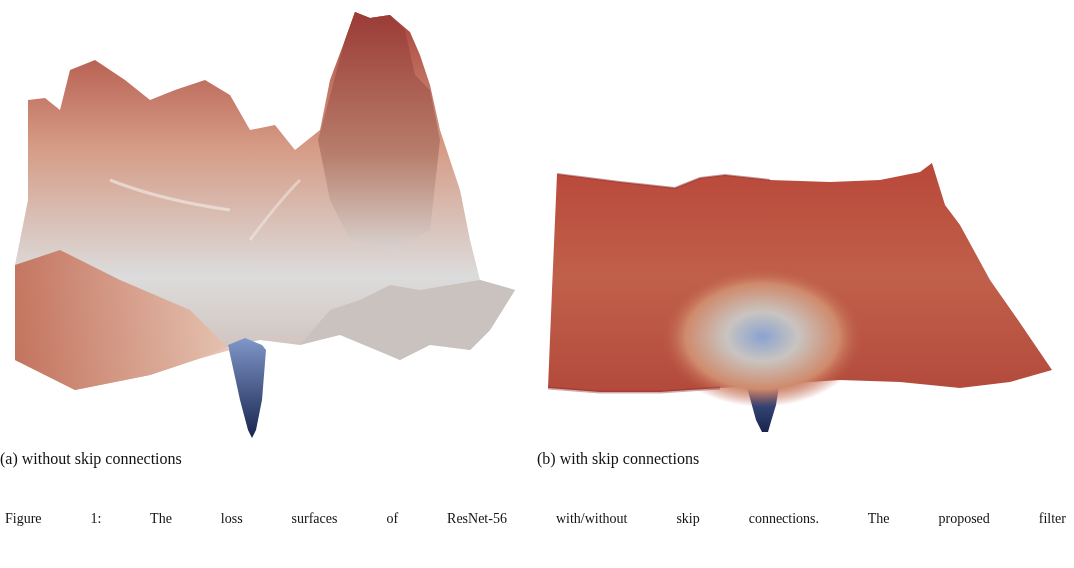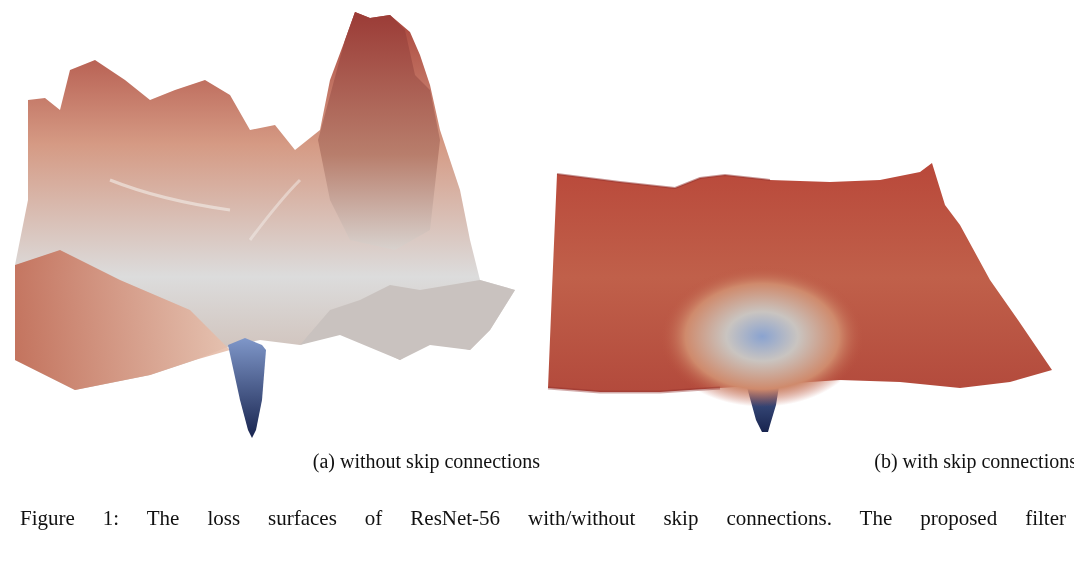--- a/index.html
+++ b/index.html
@@ -2,24 +2,24 @@
 <html><head>
 <meta charset="utf-8">
 <style>
   html, body { margin:0; padding:0; background:#ffffff; }
   body { width:1074px; height:568px; position:relative; overflow:hidden;
          font-family:"Liberation Serif", "DejaVu Serif", serif; color:#111; }
   .panel { position:absolute; }
   #panel-a { left:0; top:0; width:540px; height:440px; }
   #panel-b { left:540px; top:150px; width:534px; height:290px; }
   svg { display:block; }
-  .subcap { position:absolute; top:450px; font-size:20px; text-align:right; white-space:nowrap; }
+  .subcap { position:absolute; top:450px; font-size:16px; text-align:left; white-space:nowrap; }
   #subcap-a { left:0; width:540px; }
   #subcap-b { left:537px; width:540px; }
-  .figcap { position:absolute; left:20px; right:8px; top:505px; font-size:21px; line-height:27px; text-align:justify; }
+  .figcap { position:absolute; left:5px; right:8px; top:505px; font-size:14px; line-height:27px; text-align:justify; }
   .figcap .line { display:block; text-align:justify; text-align-last:justify; }
 </style>
 </head>
 <body>
 
 <div class="panel" id="panel-a">
   <svg width="540" height="440" viewBox="0 0 540 440">
     <defs>
       <linearGradient id="ga" x1="0" y1="0" x2="0" y2="1">
         <stop offset="0" stop-color="#a9433a"></stop>

